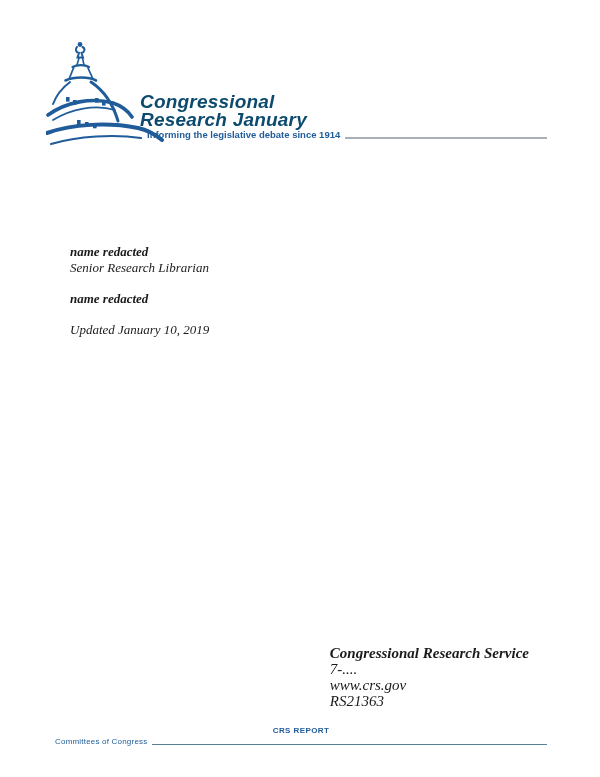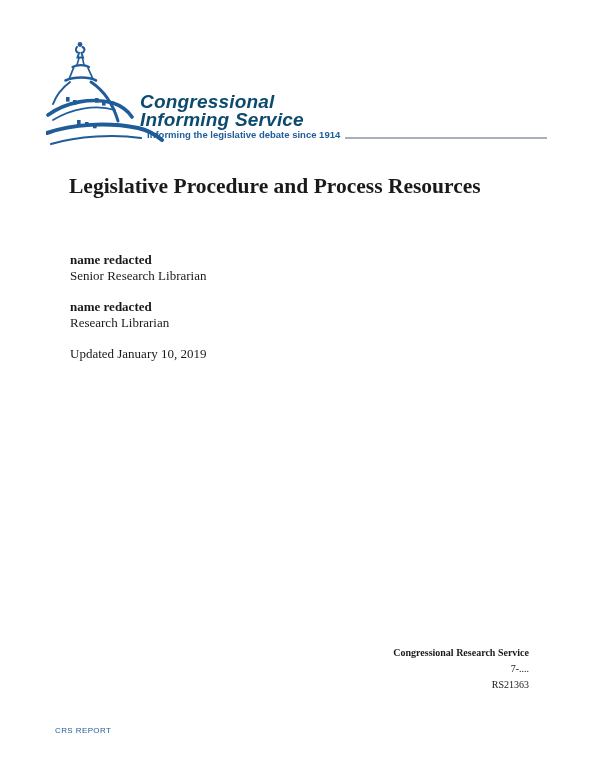--- a/index.html
+++ b/index.html
@@ -48,47 +48,49 @@
   .title {
     position: absolute; left: 69px; top: 170px;
     font-size: 21.5px; font-weight: bold;
     line-height: 32.5px;
     color: #1a1a1a;
     white-space: nowrap;
   }
 
   
   .authors {
-    position: absolute; left: 70px; top: 252px;
+    position: absolute; left: 70px; top: 244px;
     font-size: 13px; line-height: 16px;
     color: #1a1a1a;
+    font-style: italic;
   }
   .author { margin-bottom: 15px; }
   .author-name { font-weight: bold; }
   .updated { }
 
   
   .report-info {
     position: absolute; right: 71px; top: 645px;
-    text-align: right;
-    font-size: 10px; line-height: 16px;
+    text-align: left;
+    font-size: 15px; line-height: 16px;
     color: #1a1a1a;
+    font-style: italic;
   }
   .report-info .org { font-weight: bold; }
 
   
   .footer {
     position: absolute; left: 55px; top: 726px;
     width: 492px;
     font-family: "Liberation Sans", sans-serif;
     font-size: 8px; line-height: 10.5px;
     color: #1f5c99;
     letter-spacing: 0.2px;
   }
-  .footer .crs-report { font-weight: normal; letter-spacing: 0.4px; }
+  .footer .crs-report { font-weight: bold; letter-spacing: 0.4px; text-align: center; }
   .footer-line3-row { display: flex; align-items: flex-end; }
   .footer-rule {
     flex: 1; height: 1.5px;
     background: #577f96;
     margin-left: 5px; margin-bottom: 2px;
   }
 </style>
 </head>
 <body>
 
@@ -120,45 +122,48 @@
     <rect x="39" y="82" width="3.6" height="4.8" fill="#1f5c99" stroke="none"></rect>
     <rect x="47" y="83.5" width="3.6" height="4.8" fill="#1f5c99" stroke="none"></rect>
 
     <path d="M1,93 C26,84 62,82 92,88 C102,90 110,95 116,100" stroke-width="4"></path>
     <path d="M5,104 C32,96 68,94 95,98" stroke-width="2.2"></path>
   </g>
 </svg>
 
 <div class="logotype">
   <div>Congressional</div>
-  <div>Informing Service</div>
+  <div>Research January</div>
 </div>
 
 <div class="tagline-row">
   <span class="tagline">Informing the legislative debate since 1914</span>
   <div class="top-rule"></div>
 </div>
 
 <div class="title">
-  <div>Legislative Procedure and Process Resources</div>
 </div>
 
 <div class="authors">
   <div class="author">
     <div class="author-name">name redacted</div>
     <div class="author-title">Senior Research Librarian</div>
   </div>
   <div class="author">
     <div class="author-name">name redacted</div>
-    <div class="author-title">Research Librarian</div>
   </div>
   <div class="updated">Updated January 10, 2019</div>
 </div>
 
 <div class="report-info">
   <div class="org">Congressional Research Service</div>
   <div>7-....</div>
+  <div>www.crs.gov</div>
   <div>RS21363</div>
 </div>
 
 <div class="footer">
   <div class="crs-report">CRS REPORT</div>
+  <div class="footer-line3-row">
+    <span>Committees of Congress</span>
+    <div class="footer-rule"></div>
+  </div>
 </div>
 
 </body></html>

